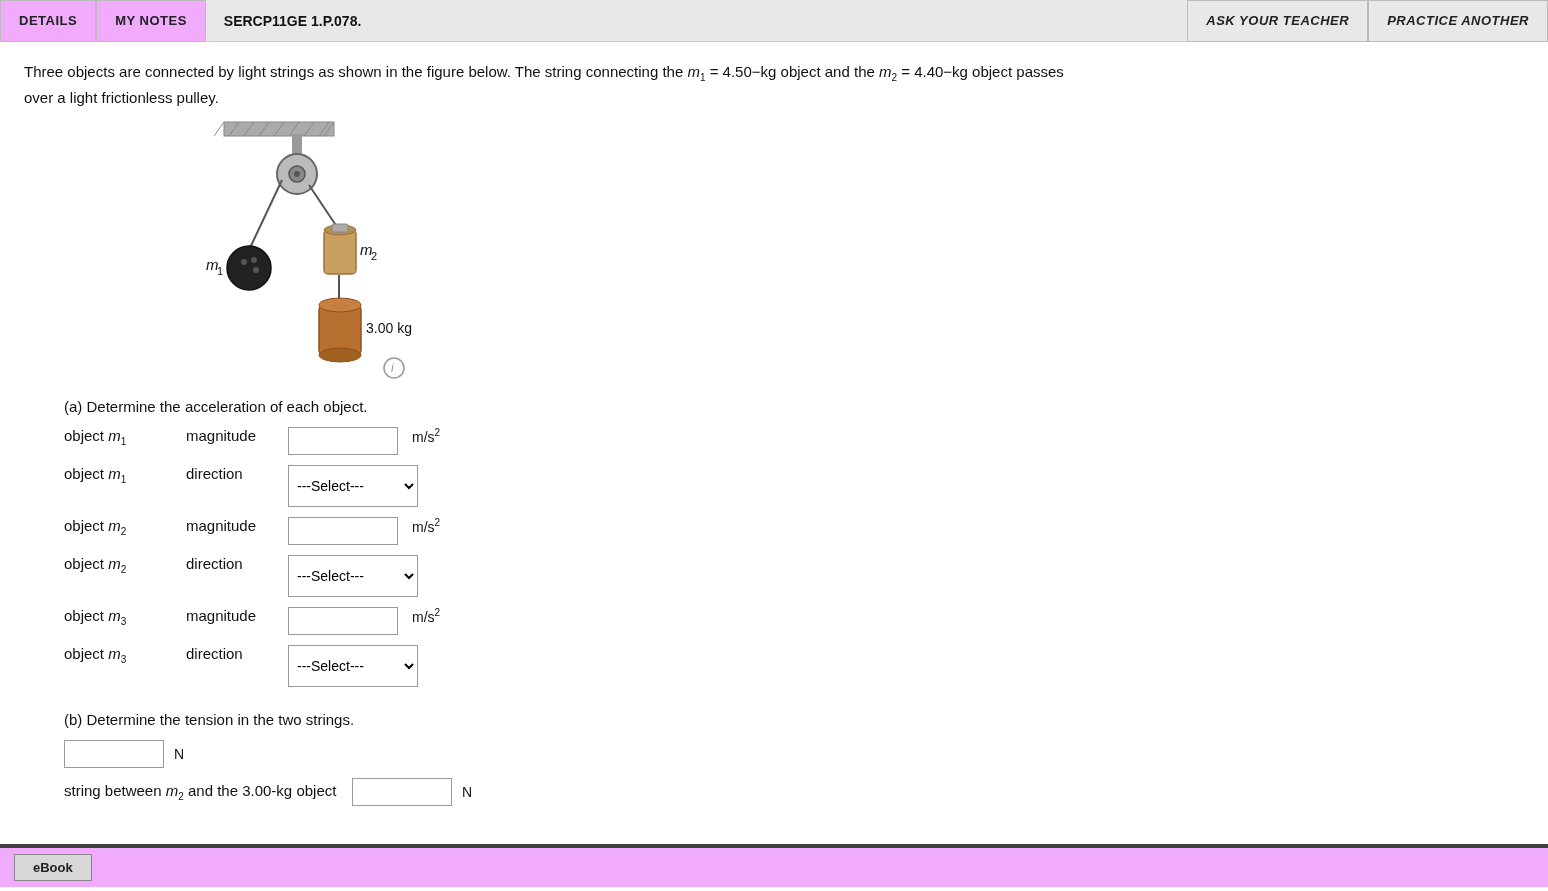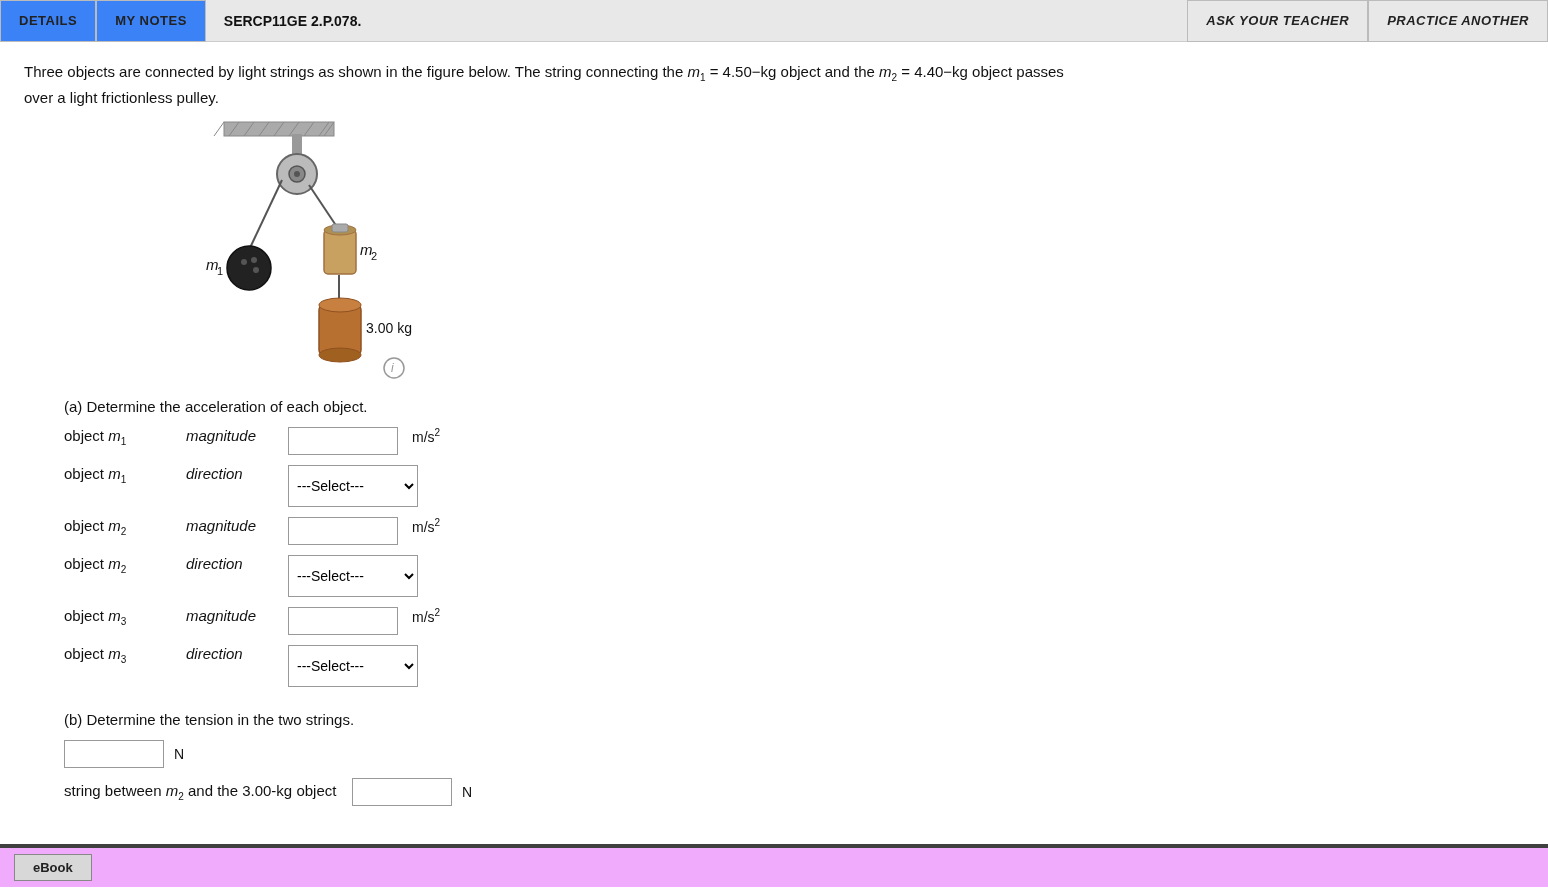--- a/index.html
+++ b/index.html
@@ -18,21 +18,21 @@
       height: 42px;
     }
     .top-bar-left {
       display: flex;
       flex: 1;
     }
     .top-btn {
       padding: 0 18px;
       height: 42px;
       border: 1px solid #bbb;
-      background: #3b82f6;
+      background: #f0abfc;
       font-size: 13px;
       font-weight: bold;
       cursor: pointer;
       letter-spacing: 0.5px;
       color: #222;
     }
     .problem-code {
       padding: 0 18px;
       display: flex;
       align-items: center;
@@ -84,21 +84,20 @@
       margin-bottom: 10px;
       gap: 12px;
     }
     .object-label {
       font-size: 15px;
       min-width: 110px;
     }
     .field-label {
       font-size: 15px;
       min-width: 90px;
-      font-style: italic;
     }
     .num-input {
       width: 110px;
       height: 28px;
       border: 1px solid #999;
       padding: 0 4px;
       font-size: 14px;
       background: #fff;
     }
     .unit-label {
@@ -158,21 +157,21 @@
     sup { font-size: 10px; vertical-align: super; }
     sub { font-size: 10px; vertical-align: sub; }
   </style>
 </head>
 <body>
 
 <div class="top-bar">
   <div class="top-bar-left">
     <button class="top-btn">DETAILS</button>
     <button class="top-btn">MY NOTES</button>
-    <span class="problem-code">SERCP11GE 2.P.078.</span>
+    <span class="problem-code">SERCP11GE 1.P.078.</span>
   </div>
   <div class="top-bar-right">
     <button class="top-btn">ASK YOUR TEACHER</button>
     <button class="top-btn">PRACTICE ANOTHER</button>
   </div>
 </div>
 
 <div class="main-content">
 
   <div class="problem-text">

